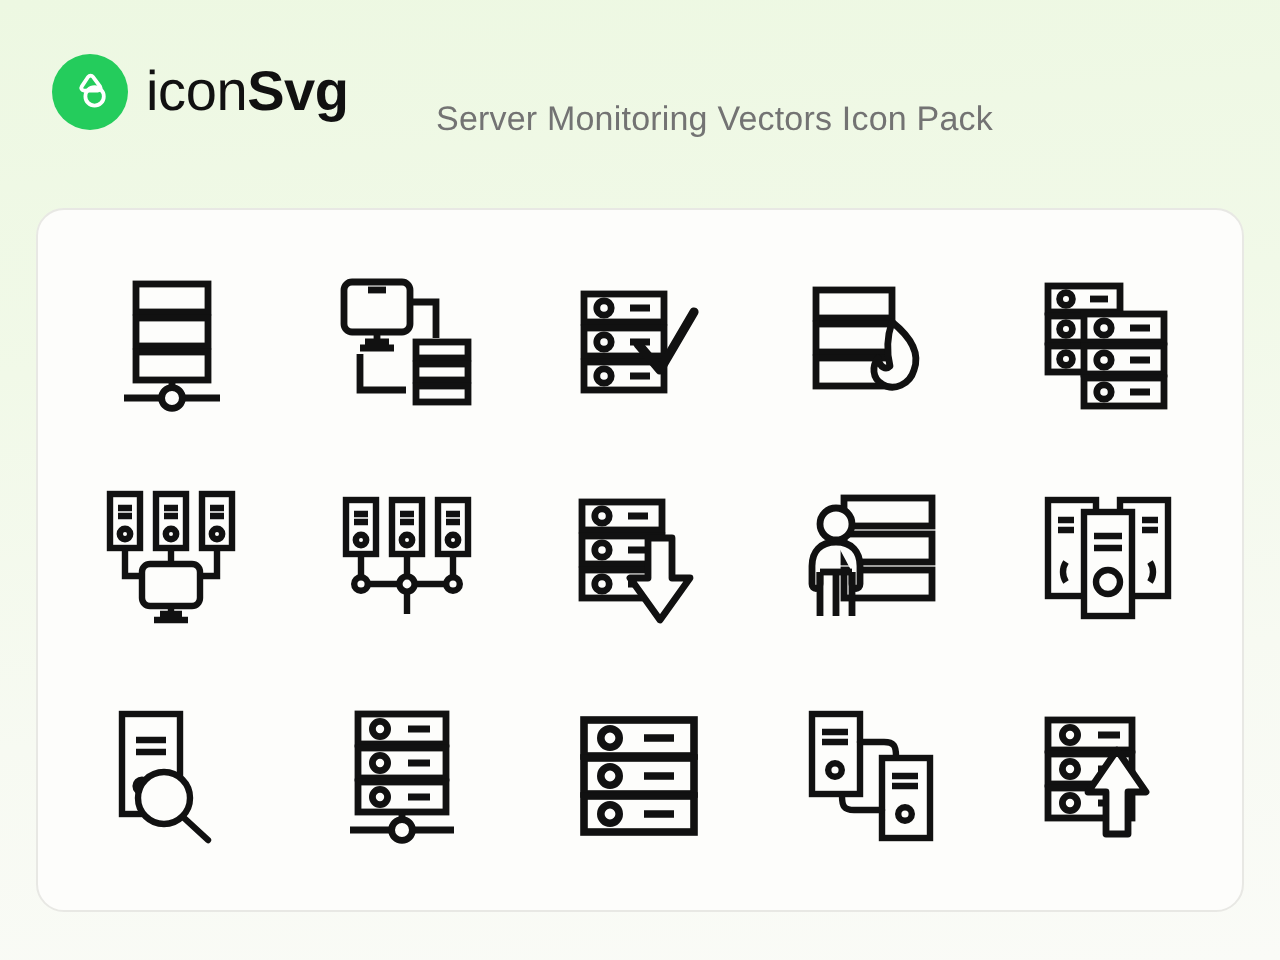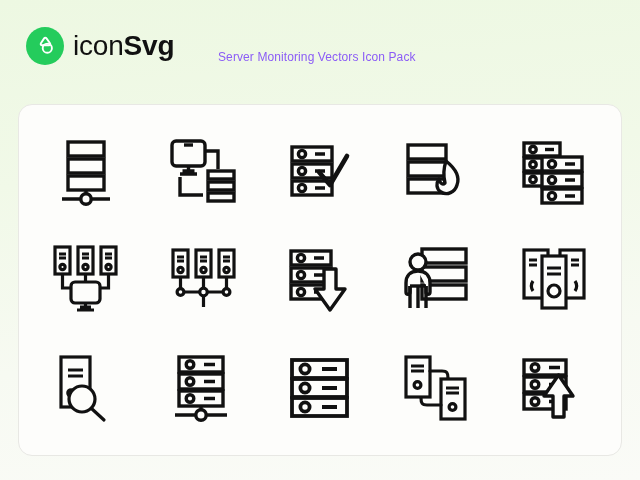--- a/index.html
+++ b/index.html
@@ -53,23 +53,23 @@
     color: #111111;
     white-space: nowrap;
   }
   .brand-name .light { font-weight: 400; }
   .brand-name .bold  { font-weight: 700; }
 
   .pack-title {
     position: absolute;
     left: 218px;
     top: 50px;
-    font-size: 12px;
+    font-size: 17px;
     font-weight: 400;
-    color: #8b5cf6;
+    color: #737373;
     white-space: nowrap;
     letter-spacing: 0.1px;
   }
 
   
   .card {
     position: absolute;
     left: 18px;
     top: 104px;
     width: 604px;

